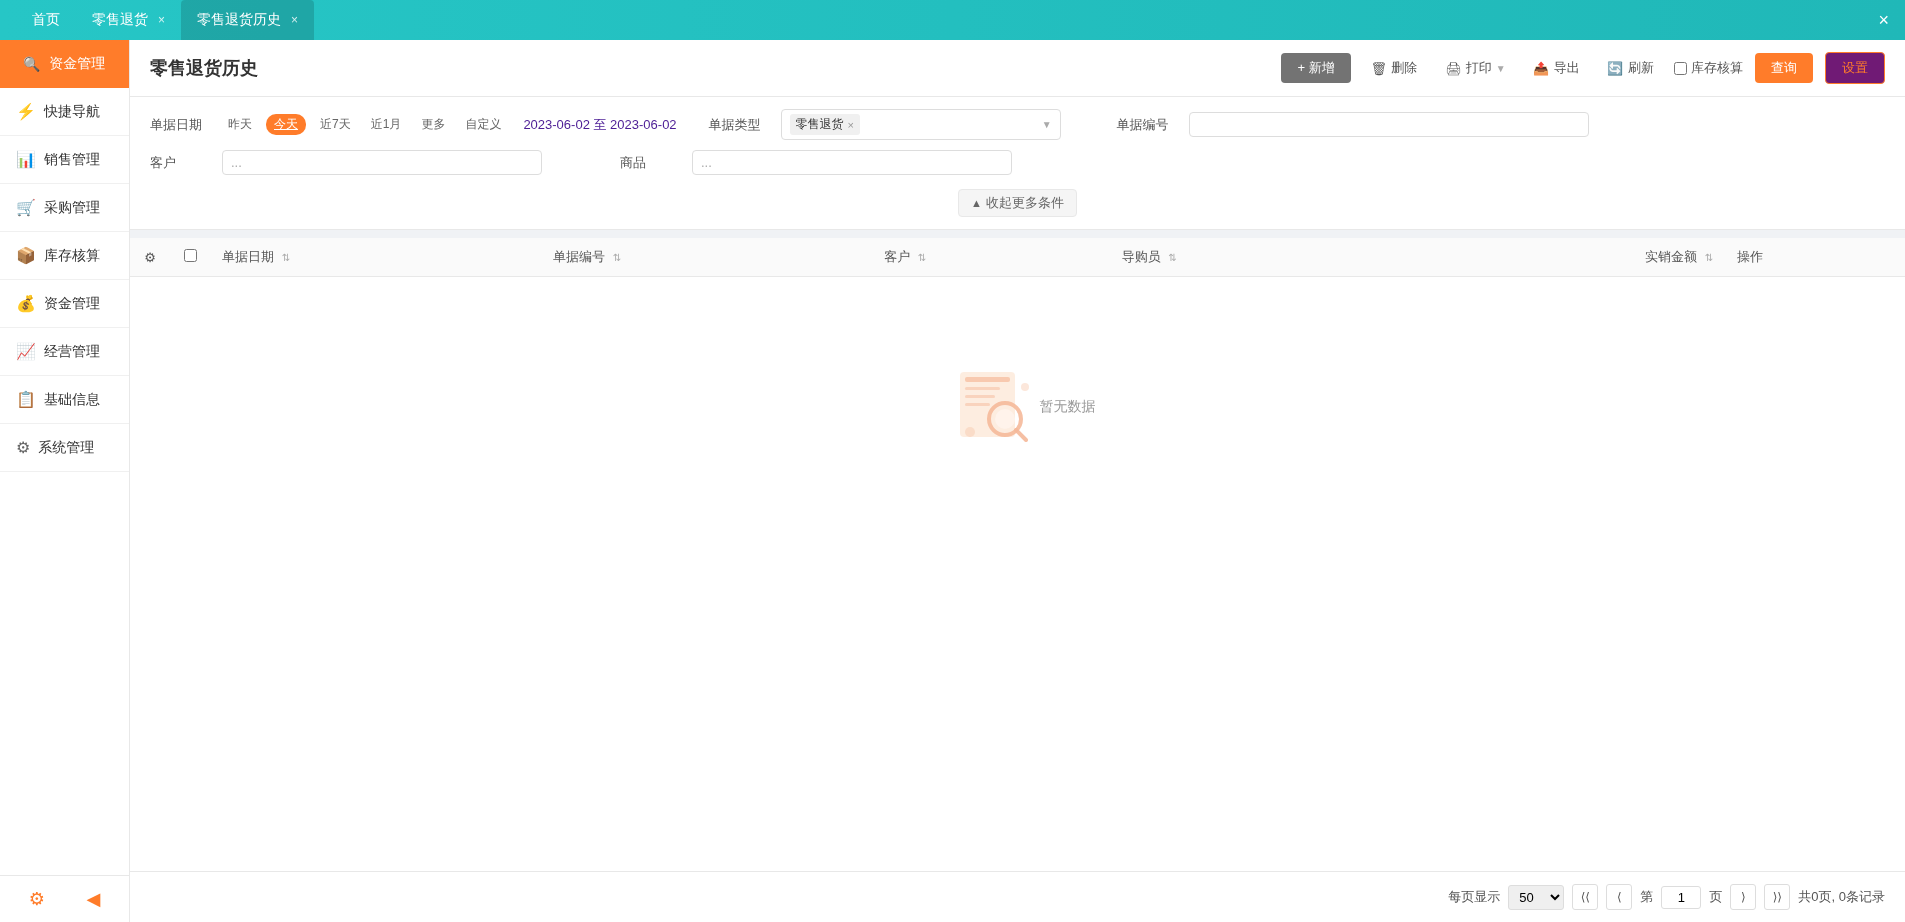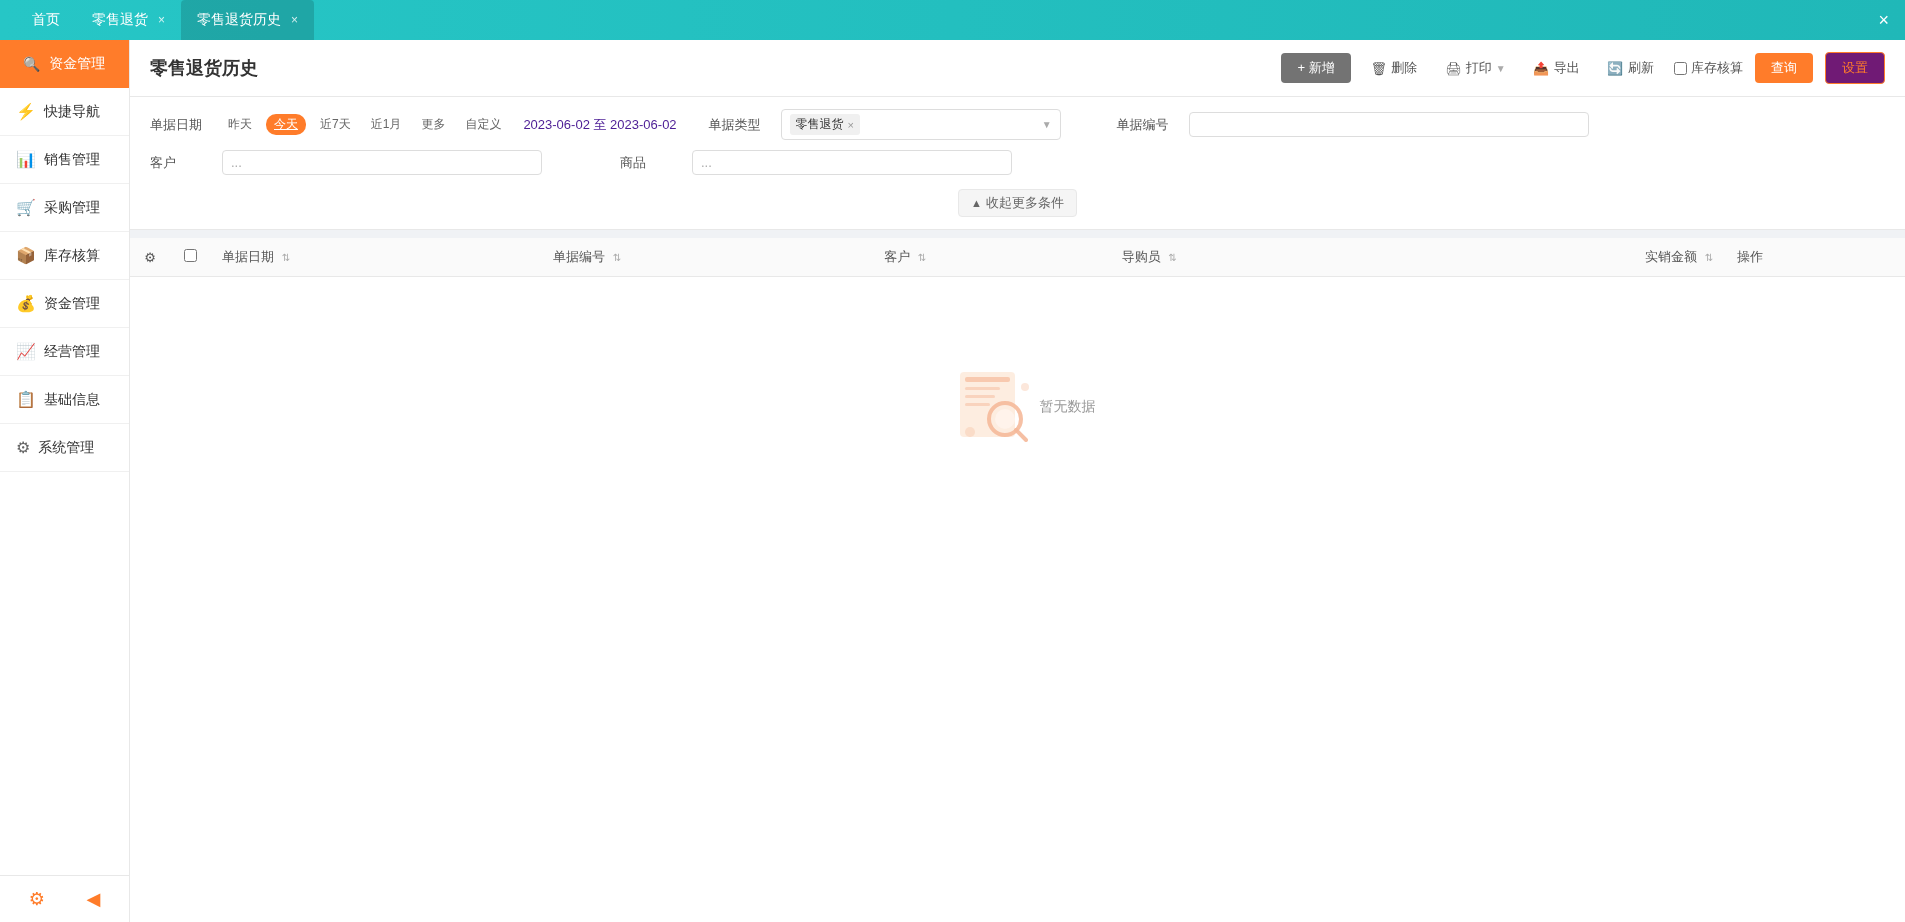--- a/index.html
+++ b/index.html
@@ -566,15 +566,32 @@
                   <circle cx="85" cy="30" r="4" fill="#f9d0b8" opacity="0.5"></circle>
                 </svg>
                 <span>暂无数据</span>
               </div>
             </td>
           </tr>
         </tbody>
       </table>
     </div>
 
+    <div class="pagination">
+      <span>每页显示</span>
+      <select class="pagination-select">
+        <option value="50">50</option>
+        <option value="10">10</option>
+        <option value="20">20</option>
+        <option value="100">100</option>
+      </select>
+      <div class="page-btn">⟨⟨</div>
+      <div class="page-btn">⟨</div>
+      <span>第</span>
+      <input class="page-input" type="text" value="1" style="">
+      <span>页</span>
+      <div class="page-btn">⟩</div>
+      <div class="page-btn">⟩⟩</div>
+      <span>共0页, 0条记录</span>
+    </div>
 
   </div>
 </div>
 
 </body></html>

